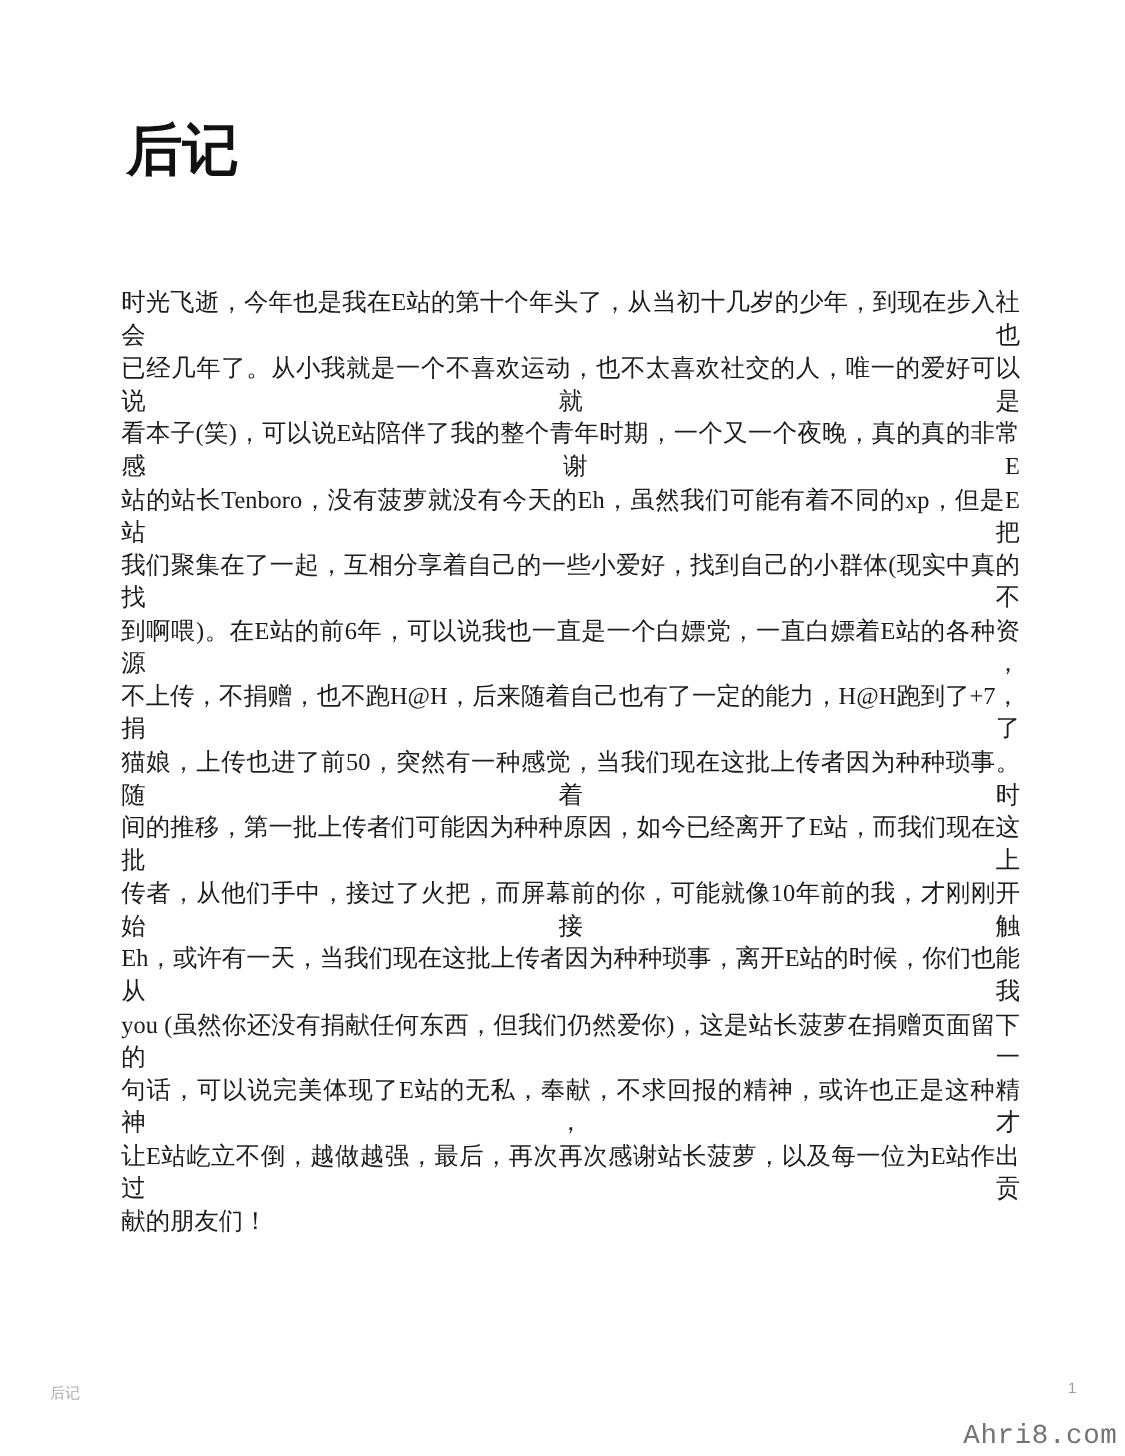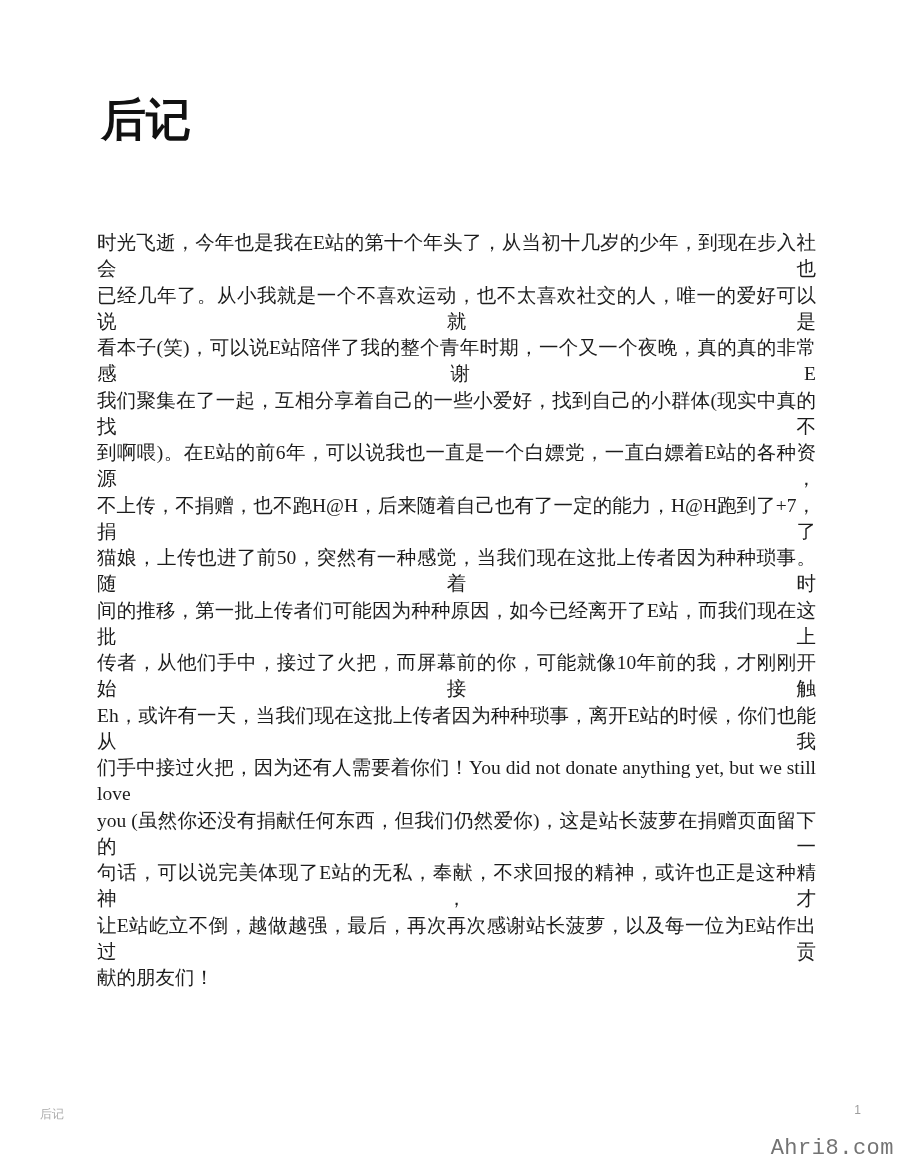--- a/index.html
+++ b/index.html
@@ -72,28 +72,28 @@
 <body>
 
 <div class="page" style="background: rgb(255, 255, 255);">
 
   <h1 class="doc-title">后记</h1>
 
   <div class="body-text">
     <div class="text-line">时光飞逝，今年也是我在E站的第十个年头了，从当初十几岁的少年，到现在步入社会也</div>
     <div class="text-line">已经几年了。从小我就是一个不喜欢运动，也不太喜欢社交的人，唯一的爱好可以说就是</div>
     <div class="text-line">看本子(笑)，可以说E站陪伴了我的整个青年时期，一个又一个夜晚，真的真的非常感谢E</div>
+    <div class="text-line">站的站长Tenboro，没有菠萝就没有今天的Eh，虽然我们可能有着不同的xp，但是E站把</div>
     <div class="text-line">我们聚集在了一起，互相分享着自己的一些小爱好，找到自己的小群体(现实中真的找不</div>
     <div class="text-line">到啊喂)。在E站的前6年，可以说我也一直是一个白嫖党，一直白嫖着E站的各种资源，</div>
     <div class="text-line">不上传，不捐赠，也不跑H@H，后来随着自己也有了一定的能力，H@H跑到了+7，捐了</div>
     <div class="text-line">猫娘，上传也进了前50，突然有一种感觉，当我们现在这批上传者因为种种琐事。随着时</div>
     <div class="text-line">间的推移，第一批上传者们可能因为种种原因，如今已经离开了E站，而我们现在这批上</div>
     <div class="text-line">传者，从他们手中，接过了火把，而屏幕前的你，可能就像10年前的我，才刚刚开始接触</div>
     <div class="text-line">Eh，或许有一天，当我们现在这批上传者因为种种琐事，离开E站的时候，你们也能从我</div>
-    <div class="text-line">们手中接过火把，因为还有人需要着你们！You did not donate anything yet, but we still love</div>
     <div class="text-line">you (虽然你还没有捐献任何东西，但我们仍然爱你)，这是站长菠萝在捐赠页面留下的一</div>
     <div class="text-line">句话，可以说完美体现了E站的无私，奉献，不求回报的精神，或许也正是这种精神，才</div>
     <div class="text-line">让E站屹立不倒，越做越强，最后，再次再次感谢站长菠萝，以及每一位为E站作出过贡</div>
     <div class="text-line last">献的朋友们！</div>
   </div>
 
   <div class="footer-label">后记</div>
 
   <div class="footer-page">1</div>
 

